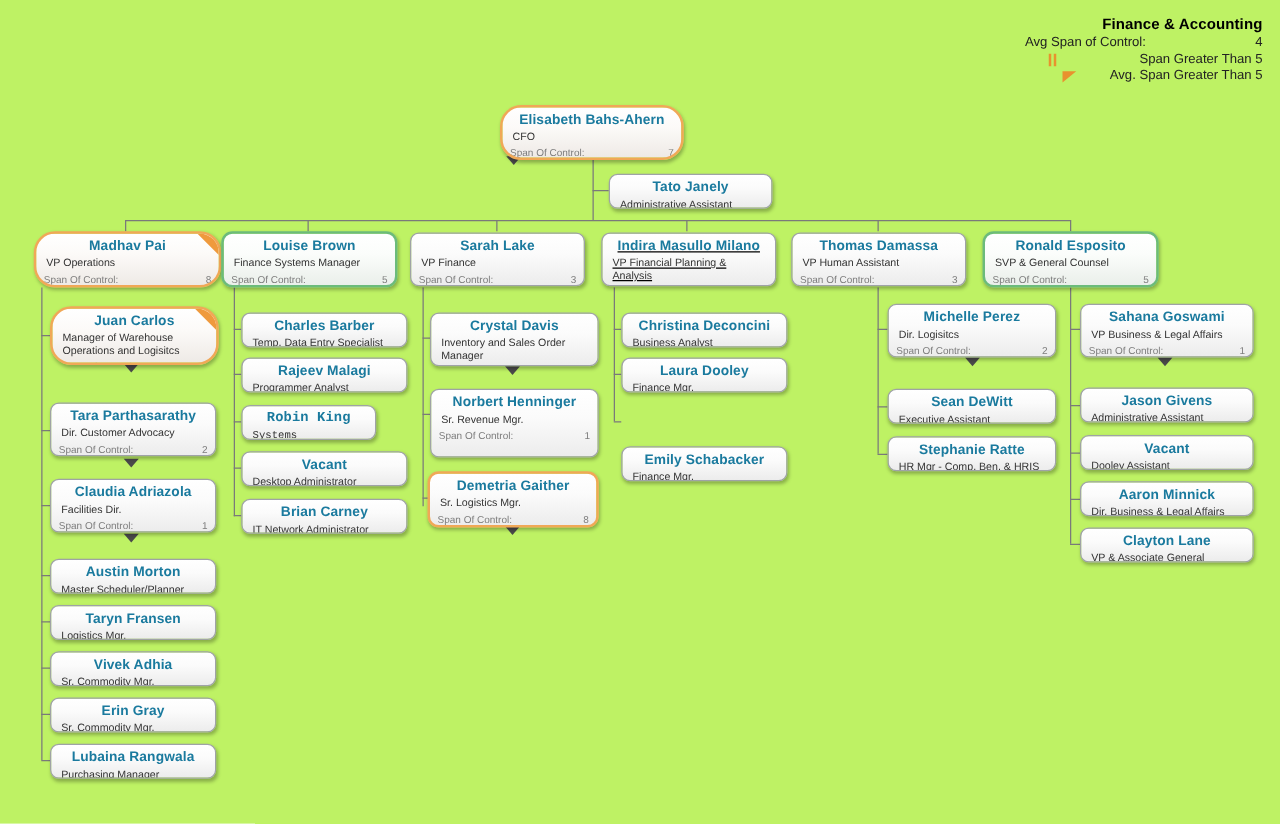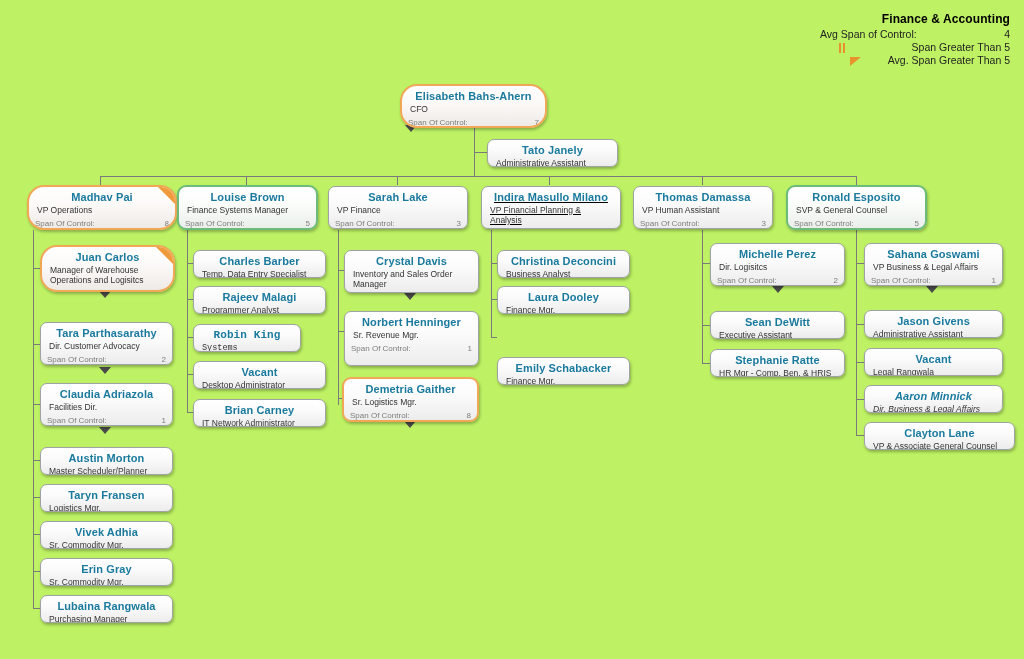--- a/index.html
+++ b/index.html
@@ -479,24 +479,24 @@
       </div>
 
     </div>
   </div>
   <div class="node" style="left:864px; top:310px; width:139px; height:28px;">
     <div class="nm">Jason Givens</div>
     <div class="ttl">Administrative Assistant</div>
   </div>
   <div class="node" style="left:864px; top:348px; width:139px; height:28px;">
     <div class="nm">Vacant</div>
-    <div class="ttl">Legal Rangwala</div>
-  </div>
-  <div class="node" style="left:864px; top:385px; width:139px; height:28px;font-style:italic;">
+    <div class="ttl">Dooley Assistant</div>
+  </div>
+  <div class="node" style="left:864px; top:385px; width:139px; height:28px;">
     <div class="nm">Aaron Minnick</div>
     <div class="ttl">Dir. Business &amp; Legal Affairs</div>
   </div>
-  <div class="node" style="left:864px; top:422px; width:151px; height:28px;">
+  <div class="node" style="left:864px; top:422px; width:139px; height:28px;">
     <div class="nm">Clayton Lane</div>
     <div class="ttl">VP &amp; Associate General Counsel</div>
   </div>
 
 </div>
 
 </body></html>

